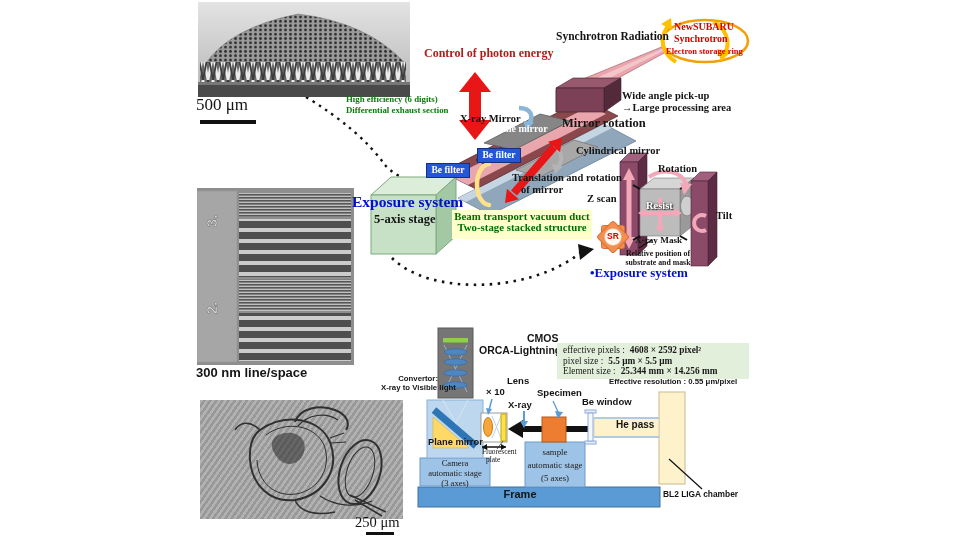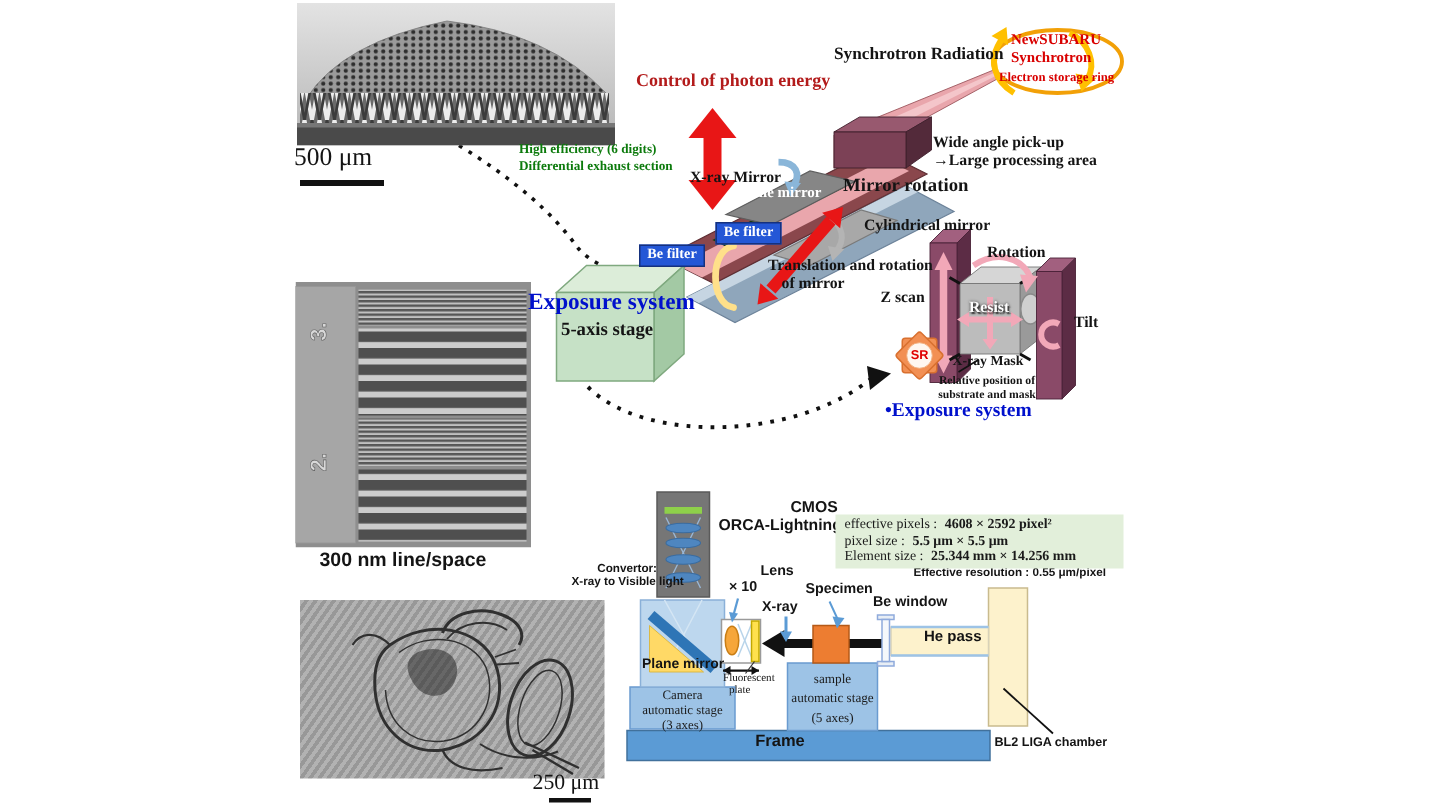--- a/index.html
+++ b/index.html
@@ -245,21 +245,21 @@
       <path d="M120,96 C135,106 155,108 172,101" stroke-width="1.3"></path>
       <path d="M150,95 L186,112 M155,100 L182,116" stroke-width="1.6"></path>
     </g>
   </svg>
 </div>
 
 <div class="labels">
 
   <div class="lb" style="left:196px;top:96px;font-size:17px;font-weight:normal;">500 μm</div>
   <div class="bar" style="left:200px;top:120px;width:56px;height:4px;"></div>
-  <div class="lb sans" style="left:196px;top:366px;font-size:13px;margin-left:17px;">300 nm line/space</div>
+  <div class="lb sans" style="left:196px;top:366px;font-size:13px;">300 nm line/space</div>
   <div class="lb" style="left:355px;top:515px;font-size:14.5px;font-weight:normal;">250 μm</div>
   <div class="bar" style="left:366px;top:532px;width:28px;height:3px;"></div>
 
   <div class="lb" style="left:556px;top:31px;font-size:11.5px;">Synchrotron Radiation</div>
   <div class="lb ringred" style="left:674px;top:22px;font-size:10px;">NewSUBARU</div>
   <div class="lb ringred" style="left:674px;top:34px;font-size:10px;">Synchrotron</div>
   <div class="lb ringred" style="left:666px;top:47px;font-size:8.5px;">Electron storage ring</div>
   <div class="lb" style="left:622px;top:91px;font-size:10.5px;">Wide angle pick-up</div>
   <div class="lb" style="left:622px;top:103px;font-size:10.5px;">→Large processing area</div>
   <div class="lb" style="left:562px;top:117px;font-size:12.5px;">Mirror rotation</div>
@@ -268,20 +268,24 @@
   <div class="lb white" style="left:492px;top:124px;font-size:10px;">Plane mirror</div>
   <div class="lb" style="left:576px;top:146px;font-size:10.5px;">Cylindrical mirror</div>
   <div class="lb green" style="left:346px;top:95px;font-size:8.8px;">High efficiency (6 digits)</div>
   <div class="lb green" style="left:346px;top:106px;font-size:8.8px;">Differential exhaust section</div>
   <div class="lb befilter" style="left:477px;top:148px;width:42px;height:13px;font-size:9.5px;line-height:13px;">Be filter</div>
   <div class="lb befilter" style="left:426px;top:163px;width:42px;height:13px;font-size:9.5px;line-height:13px;">Be filter</div>
   <div class="lb" style="left:512px;top:173px;font-size:10.5px;">Translation and rotation</div>
   <div class="lb" style="left:521px;top:185px;font-size:10.5px;">of mirror</div>
   <div class="lb blue" style="left:352px;top:194px;font-size:15.5px;">Exposure system</div>
   <div class="lb" style="left:374px;top:213px;font-size:12.5px;text-align:center;">5-axis stage</div>
+  <div class="lb ductnote" style="left:452px;top:210px;width:140px;height:28px;padding-top:1px;">
+    <div style="font-size:10.8px;">Beam transport vacuum duct</div>
+    <div style="font-size:10.8px;">Two-stage stacked structure</div>
+  </div>
   <div class="lb" style="left:587px;top:194px;font-size:10.5px;">Z scan</div>
   <div class="lb" style="left:658px;top:164px;font-size:10.5px;">Rotation</div>
   <div class="lb" style="left:646px;top:201px;font-size:10.5px;color:#fff;text-shadow:0 0 2px #333,1px 1px 1px #333;">Resist</div>
   <div class="lb" style="left:716px;top:211px;font-size:10.5px;">Tilt</div>
   <div class="lb sans center" style="left:605px;top:232px;width:16px;font-size:8.5px;color:#e00000;">SR</div>
   <div class="lb" style="left:635px;top:236px;font-size:9.2px;">X-ray Mask</div>
   <div class="lb center" style="left:619px;top:250px;width:78px;font-size:7.8px;">Relative position of</div>
   <div class="lb center" style="left:619px;top:259px;width:78px;font-size:7.8px;">substrate and mask</div>
   <div class="lb blue" style="left:590px;top:266px;font-size:13px;">•Exposure system</div>
 

